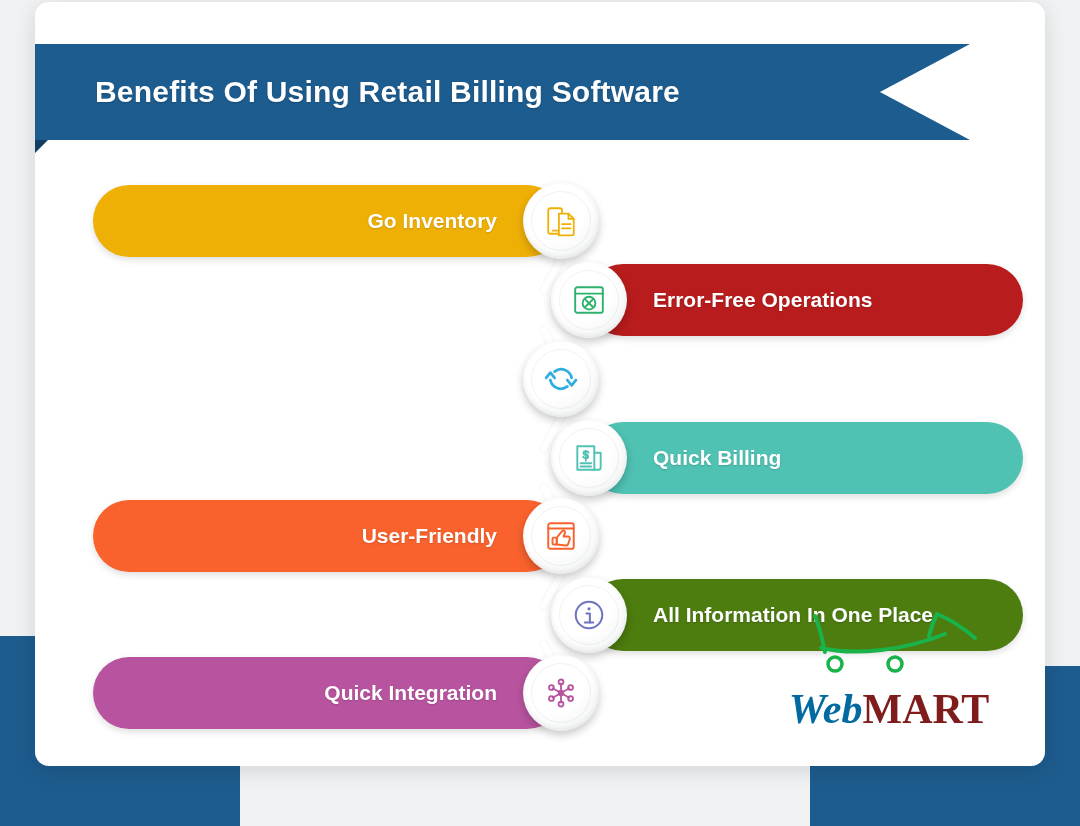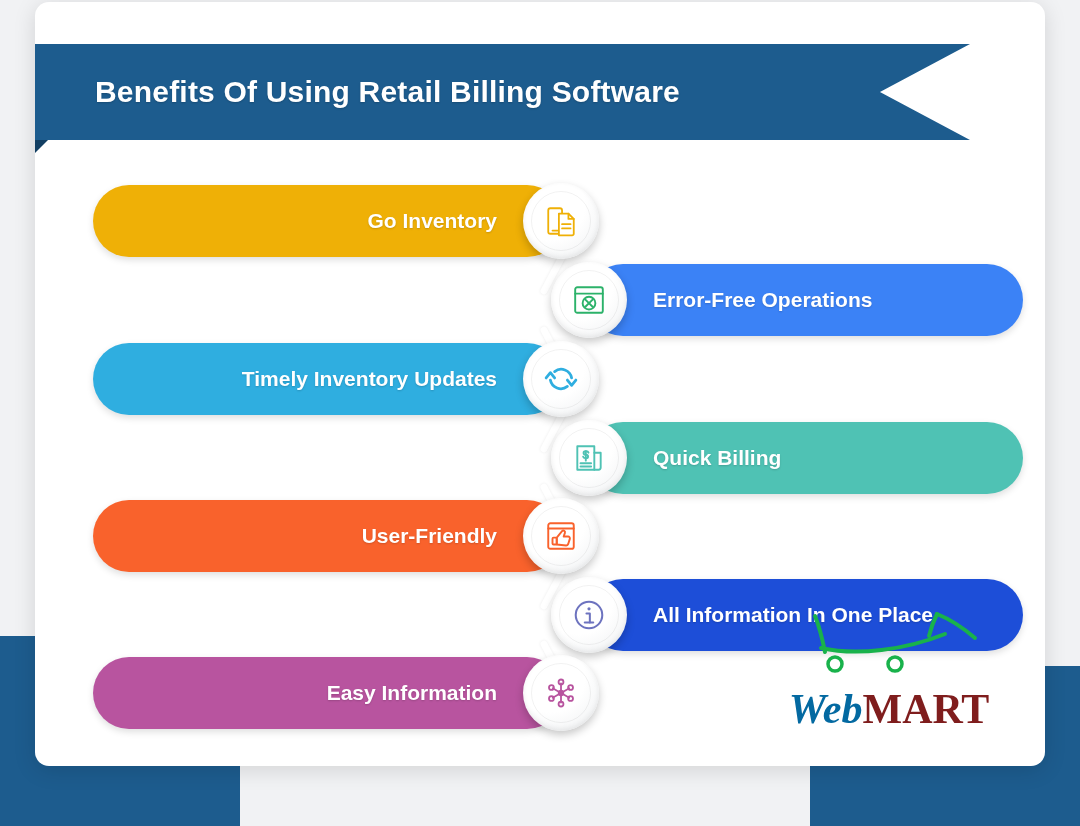--- a/index.html
+++ b/index.html
@@ -128,38 +128,35 @@
           <line x1="8" y1="25" x2="13" y2="25"></line>
           <path d="M14 9 h9 l5 5 v14 a1.5 1.5 0 0 1 -1.5 1.5 H14 z" fill="#ffffff"></path>
           <path d="M23 9 v5 h5"></path>
           <line x1="17" y1="19" x2="25" y2="19"></line>
           <line x1="17" y1="23" x2="25" y2="23"></line>
         </svg>
       </div>
     </div>
 
     <div class="row right" style="left:494px;width:494px;top:262px;">
-      <div class="bar" style="background:#3b82f6;">
+      <div class="bar" style="background:#b91c1c;">
         <span class="bar-label">Error-Free Operations</span>
       </div>
       <div class="badge">
         <svg viewBox="0 0 32 32" fill="none" stroke="#2cb26a" stroke-width="1.8" stroke-linecap="round" stroke-linejoin="round">
           <rect x="3" y="4" width="26" height="24" rx="2"></rect>
           <line x1="3" y1="10" x2="29" y2="10"></line>
           <circle cx="16" cy="19" r="6"></circle>
           <line x1="12.6" y1="15.6" x2="19.4" y2="22.4"></line>
           <line x1="19.4" y1="15.6" x2="12.6" y2="22.4"></line>
         </svg>
       </div>
     </div>
 
     <div class="row left" style="left:58px;width:528px;top:341px;">
-      <div class="bar" style="background:#2faee0;">
-        <span class="bar-label">Timely Inventory Updates</span>
-      </div>
       <div class="badge">
         <svg viewBox="0 0 32 32" fill="none" stroke="#2faee0" stroke-width="2.6" stroke-linecap="round" stroke-linejoin="round">
           <path d="M6 17 a10 10 0 0 0 16 6"></path>
           <path d="M26 15 a10 10 0 0 0 -16 -6"></path>
           <polyline points="22,17 26,22 30,17" fill="none"></polyline>
           <polyline points="2,15 6,10 10,15" fill="none"></polyline>
         </svg>
       </div>
     </div>
 
@@ -187,36 +184,36 @@
         <svg viewBox="0 0 32 32" fill="none" stroke="#f9622c" stroke-width="1.8" stroke-linecap="round" stroke-linejoin="round">
           <rect x="4" y="4" width="24" height="24" rx="2"></rect>
           <line x1="4" y1="9" x2="28" y2="9"></line>
           <path d="M12 24 v-6.5 l5 -6 a1.6 1.6 0 0 1 2.7 1.6 l-1.2 3.4 h4.2 a1.7 1.7 0 0 1 1.6 2.2 l-1.6 5 a2 2 0 0 1 -1.9 1.3 z"></path>
           <rect x="8" y="17.5" width="4" height="6.5" rx="1"></rect>
         </svg>
       </div>
     </div>
 
     <div class="row right" style="left:494px;width:494px;top:577px;">
-      <div class="bar" style="background:#1d4ed8;">
+      <div class="bar" style="background:#4d7c0f;">
         <span class="bar-label">All Information In One Place</span>
       </div>
       <div class="badge">
         <svg viewBox="0 0 32 32" fill="none" stroke="#6d73bf" stroke-width="1.9" stroke-linecap="round" stroke-linejoin="round">
           <circle cx="16" cy="16" r="12.5"></circle>
           <circle cx="16" cy="10.2" r="1.5" fill="#6d73bf" stroke="none"></circle>
           <path d="M13.6 14.6 h3.2 v8.4"></path>
           <line x1="12" y1="23" x2="20" y2="23"></line>
         </svg>
       </div>
     </div>
 
     <div class="row left" style="left:58px;width:528px;top:655px;">
       <div class="bar" style="background:#b8549f;">
-        <span class="bar-label">Easy Information</span>
+        <span class="bar-label">Quick Integration</span>
       </div>
       <div class="badge">
         <svg viewBox="0 0 32 32" fill="none" stroke="#b8549f" stroke-width="1.7" stroke-linecap="round" stroke-linejoin="round">
           <line x1="16" y1="16" x2="16" y2="7"></line>
           <line x1="16" y1="16" x2="23.8" y2="11.5"></line>
           <line x1="16" y1="16" x2="23.8" y2="20.5"></line>
           <line x1="16" y1="16" x2="16" y2="25"></line>
           <line x1="16" y1="16" x2="8.2" y2="20.5"></line>
           <line x1="16" y1="16" x2="8.2" y2="11.5"></line>
           <circle cx="16" cy="16" r="3" fill="#b8549f" stroke="none"></circle>

